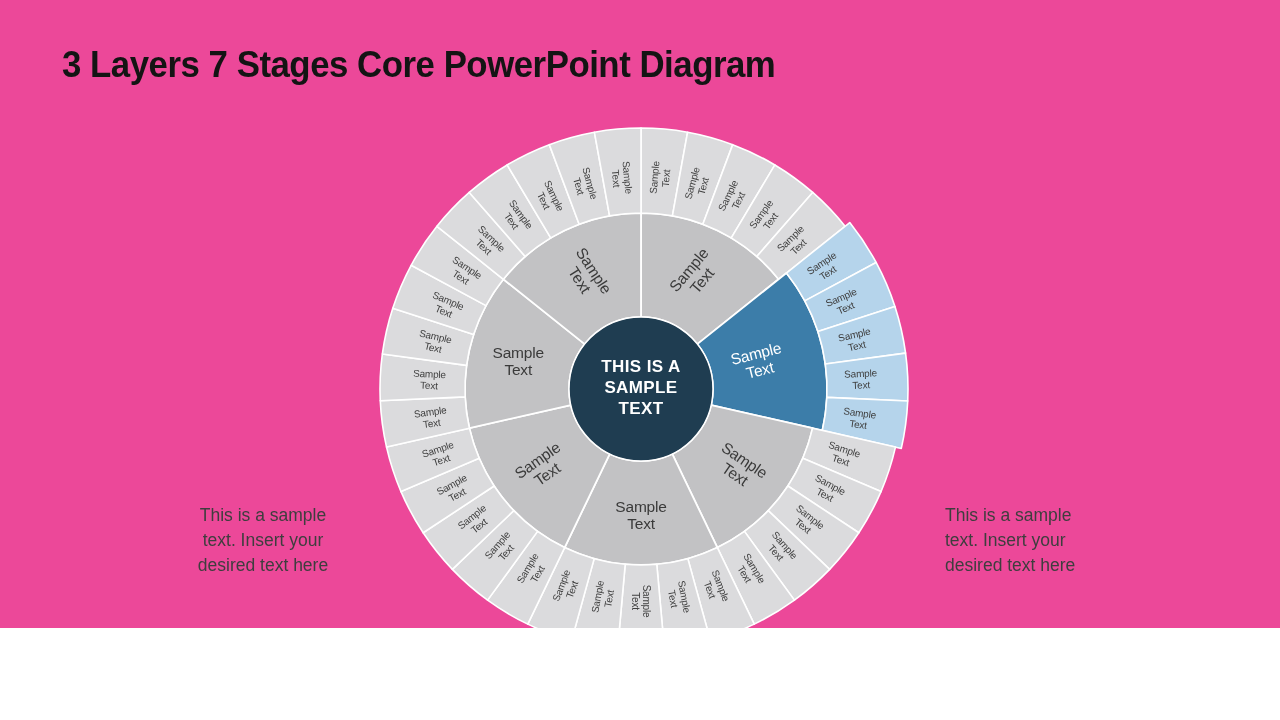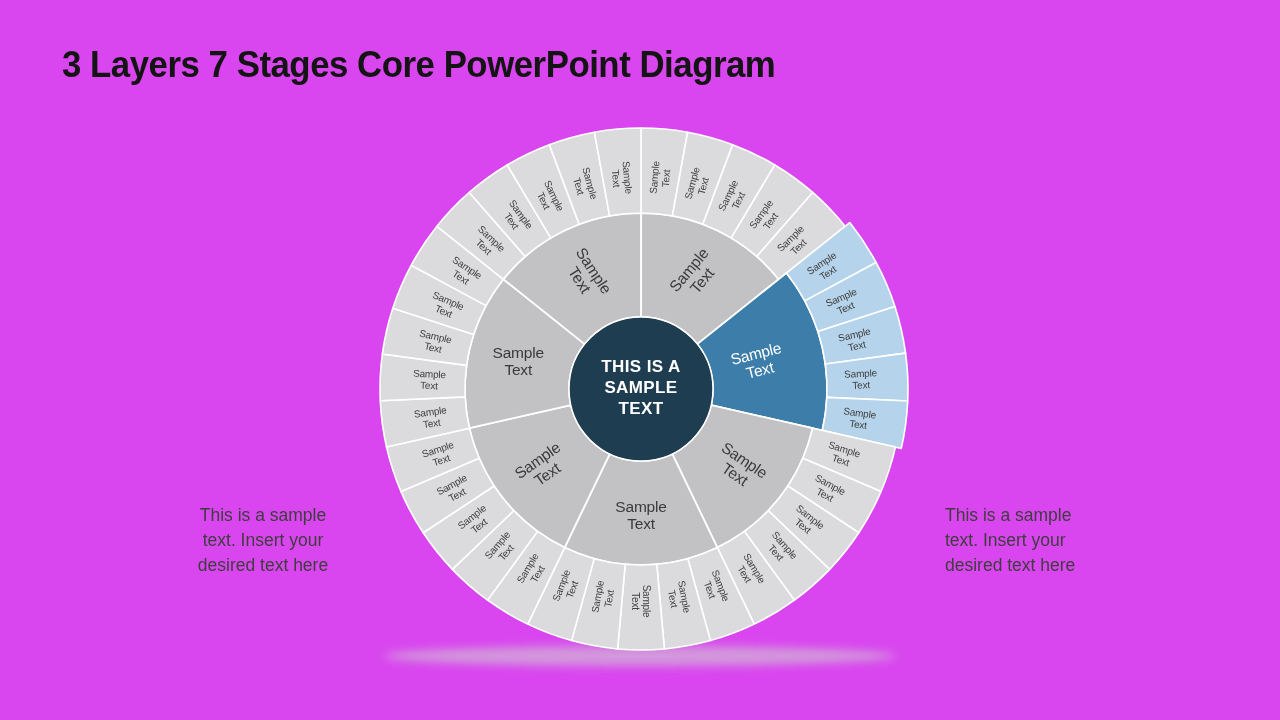--- a/index.html
+++ b/index.html
@@ -1,16 +1,16 @@
 <!DOCTYPE html>
 <html><head>
 <meta charset="utf-8">
 <style>
   html,body{margin:0;padding:0;background:#ffffff;}
-  #page{position:relative;width:1280px;height:720px;background:#d946ef;overflow:hidden;
+  #page{position:relative;width:1280px;height:628px;background:#ec4899;overflow:hidden;
         font-family:"Liberation Sans",sans-serif;}
   #title{position:absolute;left:62px;top:44px;font-size:37px;font-weight:600;color:#141414;
          letter-spacing:-0.5px;white-space:nowrap;transform:scaleX(.94);transform-origin:left top;}
   .note{position:absolute;top:503px;font-size:17.5px;line-height:25px;color:#3e3e3e;}
   #note-left{left:168px;width:190px;text-align:center;}
   #note-right{left:945px;width:190px;text-align:left;}
   .note span{display:block;}
   #wheel{position:absolute;left:0;top:0;}
   #wheel text{font-family:"Liberation Sans",sans-serif;}
   .outer-label{font-size:10px;letter-spacing:-0.2px;}

